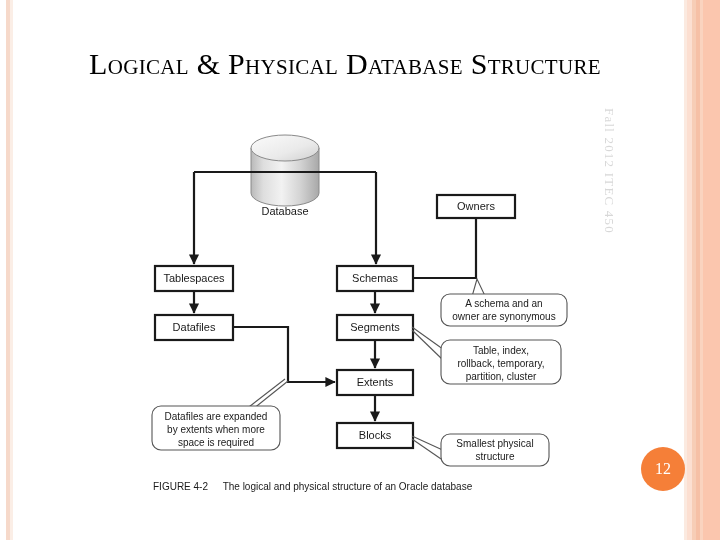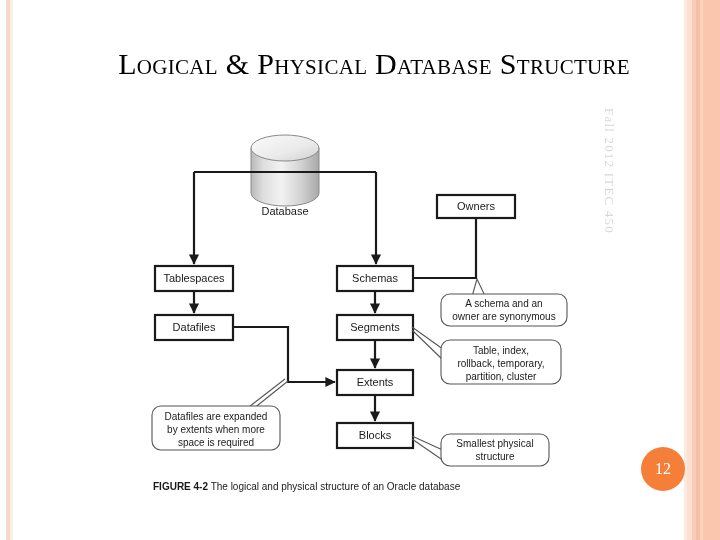--- a/index.html
+++ b/index.html
@@ -30,21 +30,21 @@
   #right-stripe-d { left: 696px; width: 4px;  background: #f6c0a6; }
   #right-stripe-e { left: 700px; width: 3px;  background: #fad3bf; }
   #right-stripe-f { left: 703px; width: 17px; background: #fbc6ae; }
 
   
   #page-title {
     position: absolute;
     left: 60px;
     top: 24px;
     width: 570px;
-    text-align: right;
+    text-align: center;
     font-family: "Liberation Serif", serif;
     font-size: 30px;
     font-variant: small-caps;
     font-weight: normal;
     line-height: 1.33;
     color: #000000;
     letter-spacing: 0.3px;
   }
 
   
@@ -126,21 +126,22 @@
   #figure-caption {
     position: absolute;
     left: 153px;
     top: 481px;
     font-family: "Liberation Sans", sans-serif;
     font-size: 10px;
     color: #1a1a1a;
     white-space: nowrap;
   }
   #figure-caption .fig-num {
-    font-weight: bold;
+    font-weight: normal;
+    margin-right: 12px;
   }
 </style>
 </head>
 <body>
 
 <div class="stripe" id="left-stripe-a"></div>
 <div class="stripe" id="left-stripe-b"></div>
 
 <div class="stripe" id="right-stripe-a"></div>
 <div class="stripe" id="right-stripe-b"></div>

